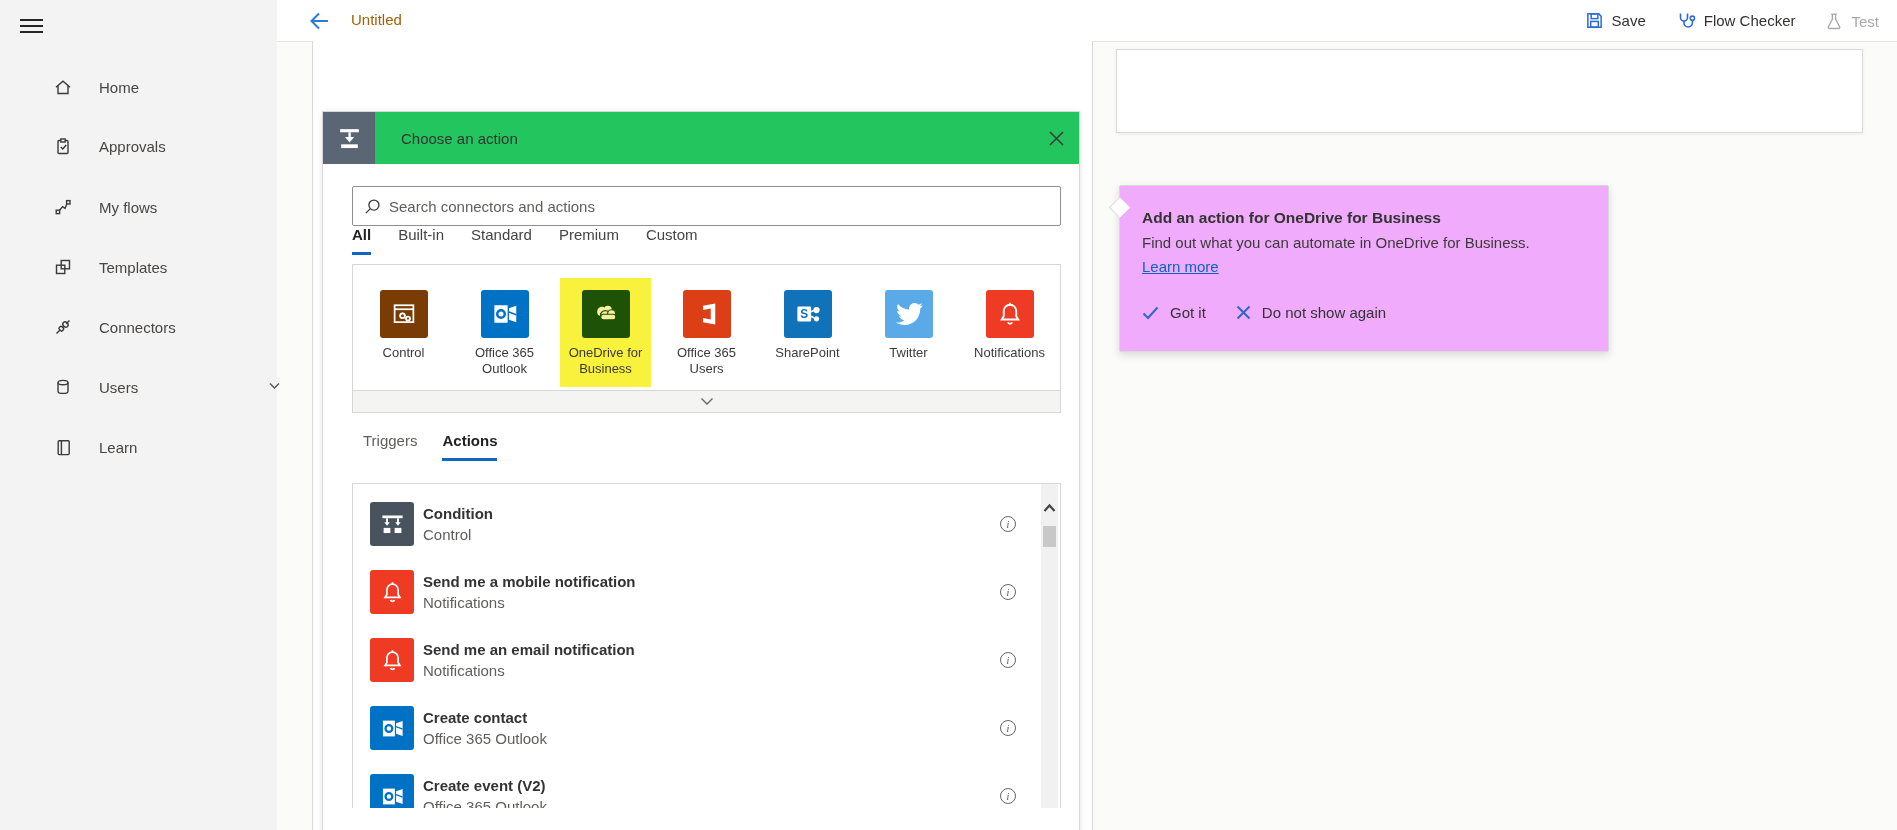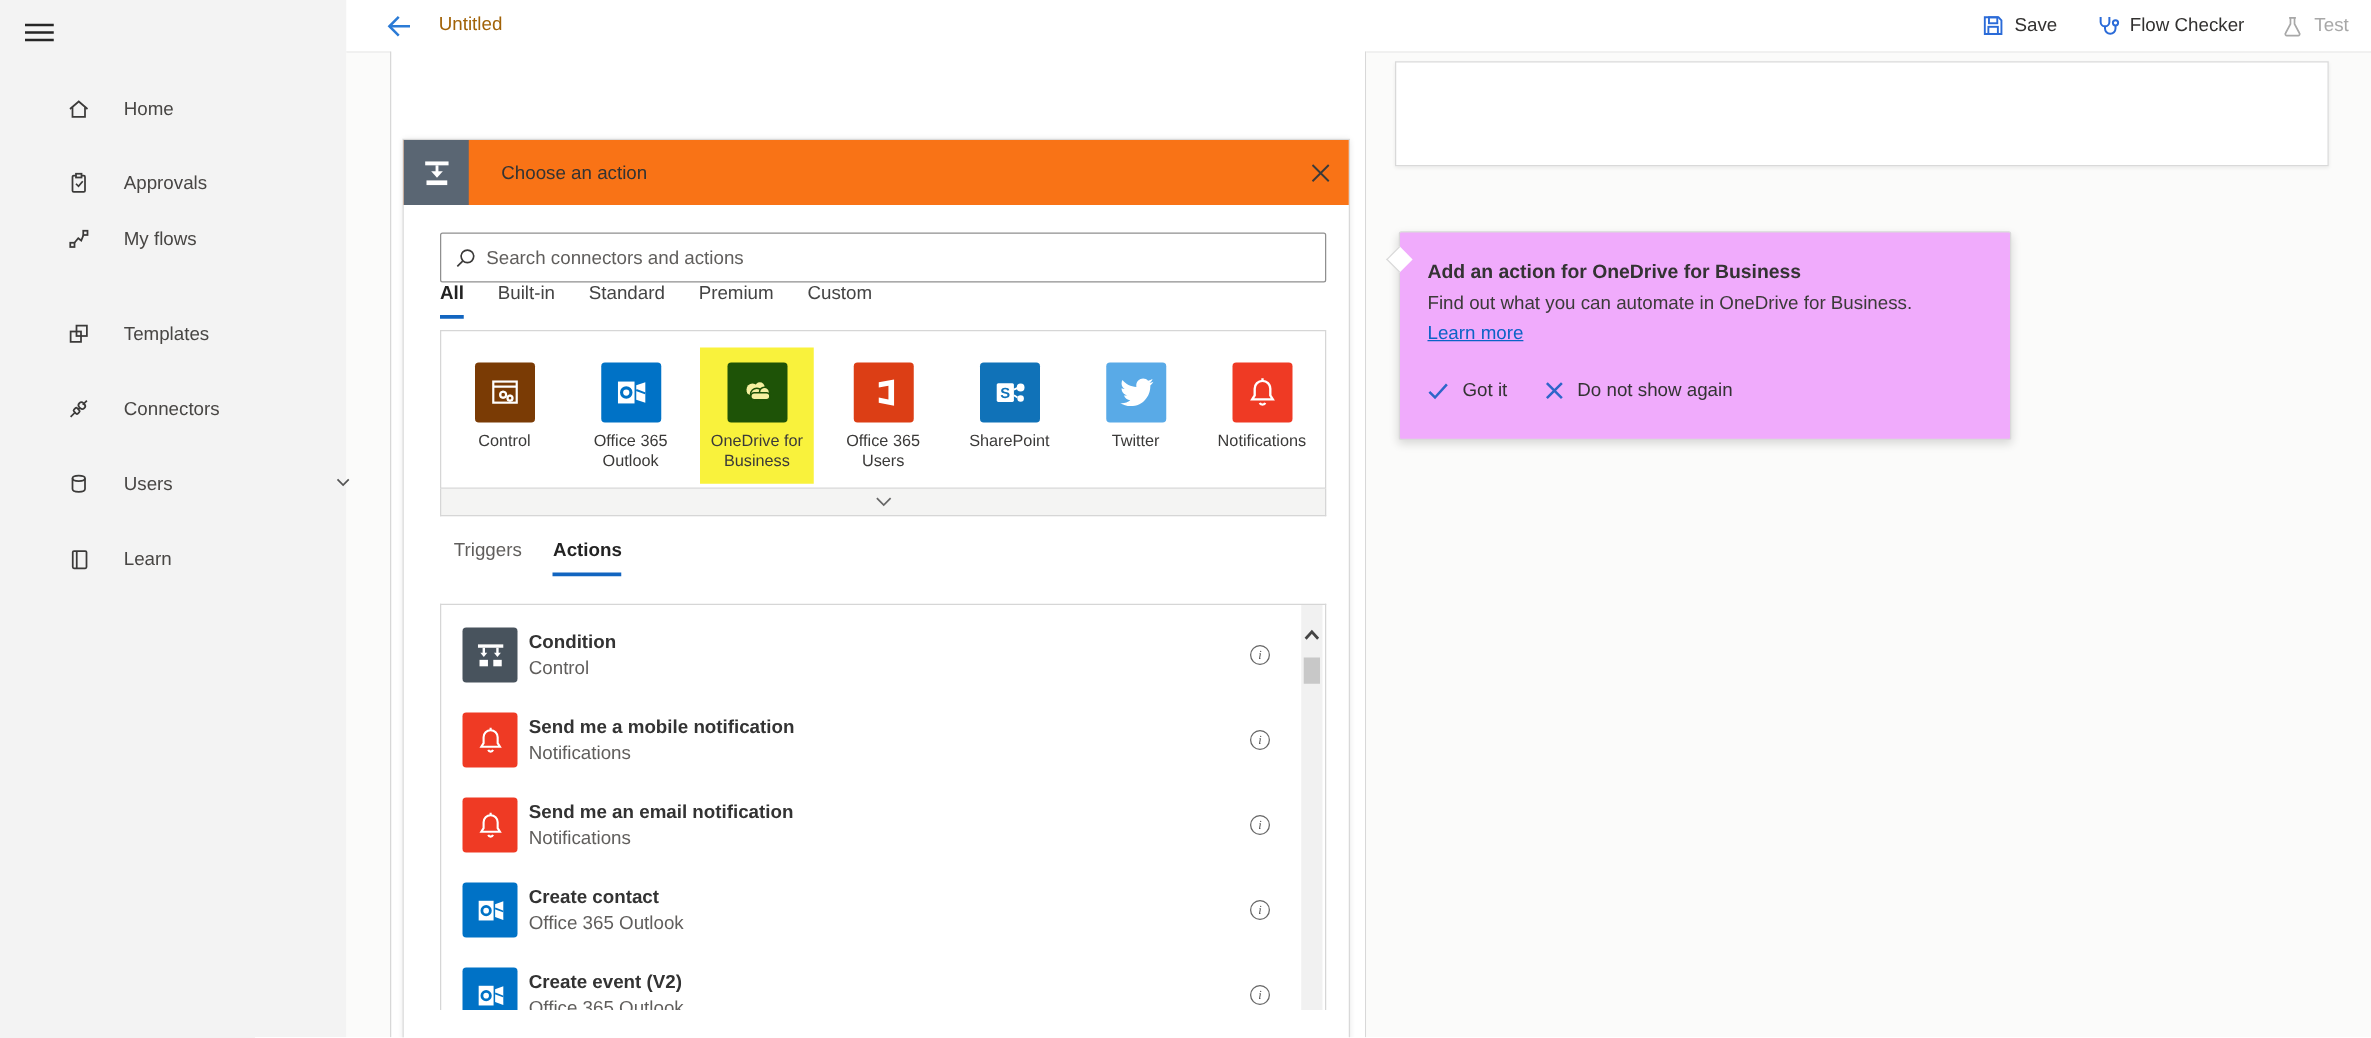--- a/index.html
+++ b/index.html
@@ -15,30 +15,30 @@
   .nav-item .nicon { position:absolute; left:21px; width:20px; height:20px; }
   .nav-item .nlabel { position:absolute; left:67px; color:#484644; }
   .nav-chev { position:absolute; left:237px; top:15px; }
 
   
   .topbar { position:absolute; left:277px; top:0; width:1620px; height:41px; background:#fff; z-index:4; }
   .back-btn { position:absolute; left:30px; top:9px; width:24px; height:24px; cursor:pointer; }
   .flow-title { position:absolute; left:74px; top:11px; color:#a16207; }
   .topbar-actions { position:absolute; right:18px; top:0; height:41px; display:flex; align-items:center; gap:30px; }
   .tb-btn { display:flex; align-items:center; gap:8px; cursor:pointer; color:#323130; }
-  .tb-btn.disabled { color:#a8a8a8; cursor:default; }
+  .tb-btn.disabled { color:#a8a8a8; cursor:default;align-items:flex-end; }
 
   
   .canvas-left { position:absolute; left:277px; top:41px; width:35px; height:789px; background:#fbfbfa; border-top:1px solid #e6e6e6; }
   .panel { position:absolute; left:312px; top:41px; width:781px; height:789px; background:#fff; border-left:1px solid #d8d8d8; border-right:1px solid #d8d8d8; }
   .canvas-right { position:absolute; left:1093px; top:41px; width:804px; height:789px; background:#fbfbfa; border-top:1px solid #e6e6e6; }
 
   
   .dialog { position:absolute; left:9px; top:70px; width:758px; height:768px; background:#fff; border:1px solid #d9d9d9; box-shadow:0 1px 5px rgba(0,0,0,.12); }
-  .dlg-header { position:relative; height:52px; background:#f97316; display:flex; align-items:center; }
+  .dlg-header { position:relative; height:52px; background:#22c55e; display:flex; align-items:center; }
   .dlg-hicon { width:52px; height:52px; background:#5a6673; flex:0 0 52px; display:flex; align-items:center; justify-content:center; }
   .dlg-title { margin-left:26px; color:#333; }
   .dlg-close { position:absolute; right:12px; top:15px; width:22px; height:22px; cursor:pointer; display:flex; align-items:center; justify-content:center; }
   .dlg-body { padding:0 18px 0 29px; }
 
   .searchbox { margin-top:22px; height:40px; border:1px solid #8f8f8f; border-radius:2px; display:flex; align-items:center; padding-left:10px; background:#fff; }
   .searchbox input { border:none; outline:none; margin-left:7px; flex:1; font:inherit; color:#333; background:transparent; }
   .searchbox input::placeholder { color:#605e5c; opacity:1; }
 
   .tabs { display:flex; gap:27px; }
@@ -101,21 +101,21 @@
       <span class="nlabel">Home</span>
     </div>
     <div class="nav-item" style="top:126px">
       <svg class="nicon" viewBox="0 0 20 20" fill="none" stroke="#3b3a39" stroke-width="1.4">
           <rect x="5" y="4.5" width="10" height="13" rx="1"></rect>
           <rect x="7.8" y="3" width="4.4" height="3" fill="#f3f3f3"></rect>
           <path d="M7.8,11 l2,2 3.4,-4"></path>
         </svg>
       <span class="nlabel">Approvals</span>
     </div>
-    <div class="nav-item" style="top:171px">
+    <div class="nav-item" style="top:187px">
       <svg class="nicon" viewBox="0 0 20 20" fill="none" stroke="#3b3a39" stroke-width="1.4">
           <rect x="3.2" y="13.2" width="3.4" height="3.4"></rect>
           <rect x="13.6" y="3.6" width="3.4" height="3.4"></rect>
           <path d="M6.6,13.2 L9.6,9.6 L12,11.4 L13.8,7"></path>
         </svg>
       <span class="nlabel">My flows</span>
     </div>
     <div class="nav-item" style="top:247px">
       <svg class="nicon" viewBox="0 0 20 20" fill="none" stroke="#3b3a39" stroke-width="1.4">
           <rect x="3.5" y="8.2" width="8.3" height="8.3"></rect>

